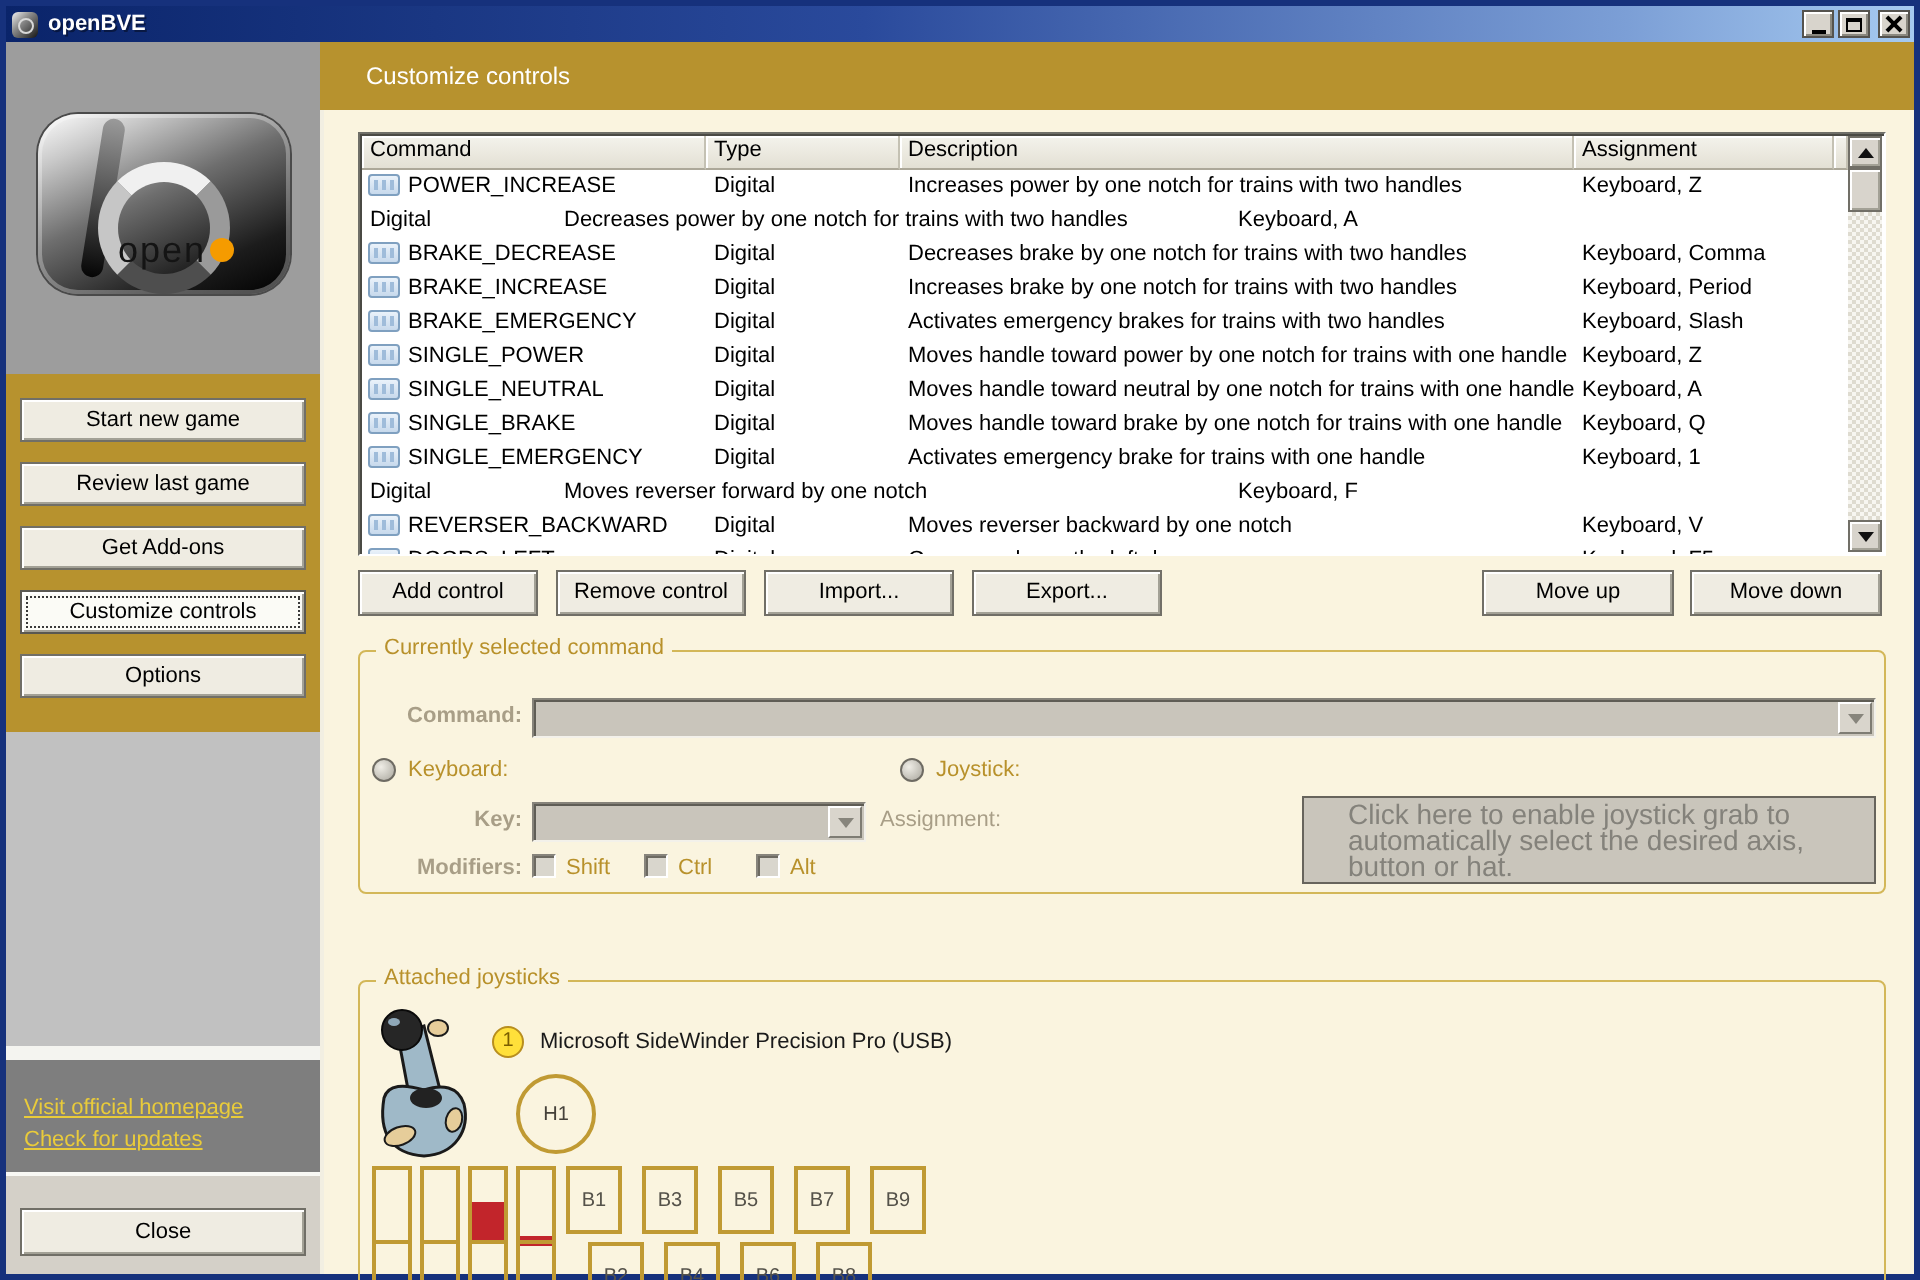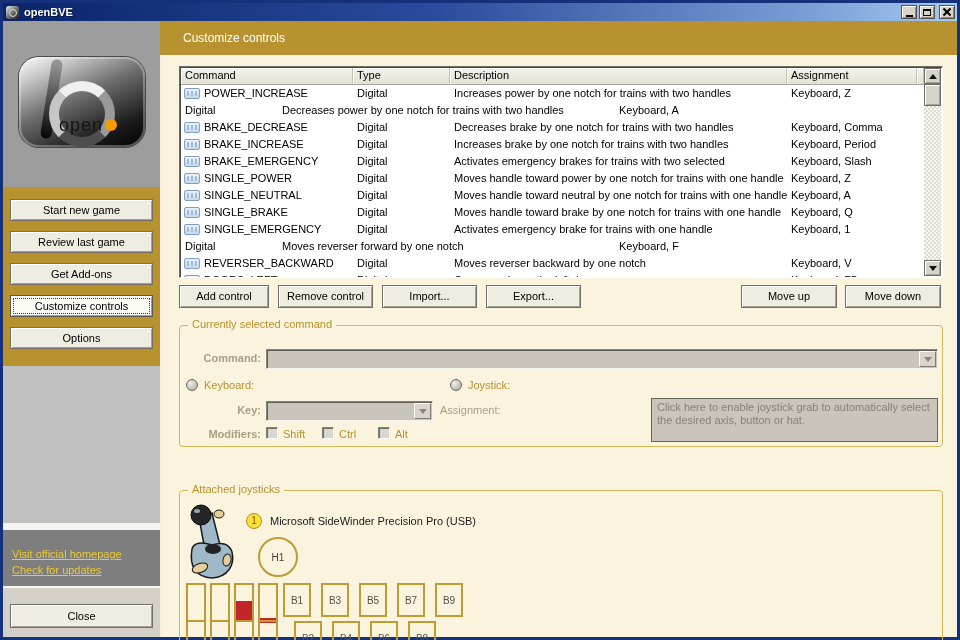--- a/index.html
+++ b/index.html
@@ -133,21 +133,21 @@
   .combo-arrow { position:absolute; right:1px; top:1px; bottom:1px; width:17px; background:#D9D5CC;
     border:1px solid; border-color:#FFF #7E7C73 #7E7C73 #FFF;
     display:flex; align-items:center; justify-content:center; }
   .combo-arrow i { width:0; height:0; border-left:4px solid transparent; border-right:4px solid transparent;
     border-top:5px solid #87857C; }
   .radio { position:absolute; width:12px; height:12px; border-radius:50%;
     background:radial-gradient(circle at 35% 35%, #EFEDE6, #A9A69D); border:1px solid #6E6B63; }
   .chk { position:absolute; width:12px; height:12px; background:#D9D6CD; border:1px solid;
     border-color:#87847C #FFF #FFF #87847C; box-shadow:inset 1px 1px 0 #6D6A62; }
   .grabbox { position:absolute; left:471px; right:4px; top:72px; height:44px; background:#C9C5BB;
-    border:1px solid #67645C; color:#84827B; font-size:11px; line-height:13px; padding:2px 5px; }
+    border:1px solid #67645C; color:#84827B; font-size:14px; line-height:13px; padding:2px 22px; }
 
   
   .badge { position:absolute; left:66px; top:22px; width:16px; height:16px; border-radius:50%;
     background:#FFE03A; border:1px solid #B88E1E; color:#7A5E00; font-size:10px;
     text-align:center; line-height:14px; }
   .dev-name { position:absolute; left:90px; top:24px; font-size:11px; color:#1A1A1A; }
   .hat { position:absolute; left:78px; top:46px; width:40px; height:40px; border-radius:50%;
     border:2px solid #C09A33; color:#45413A; font-size:10px; display:flex; align-items:center;
     justify-content:center; }
   .axis { position:absolute; top:92px; width:20px; height:75px; border:2px solid #C09A33; }
@@ -243,21 +243,21 @@
   <div class="trow">
     <span class="c-cmd"><span class="kbd-icon"></span><span class="cmd-text">BRAKE_INCREASE</span></span>
     <span class="c-type">Digital</span>
     <span class="c-desc">Increases brake by one notch for trains with two handles</span>
     <span class="c-assign">Keyboard, Period</span>
   </div>
 
   <div class="trow">
     <span class="c-cmd"><span class="kbd-icon"></span><span class="cmd-text">BRAKE_EMERGENCY</span></span>
     <span class="c-type">Digital</span>
-    <span class="c-desc">Activates emergency brakes for trains with two selected</span>
+    <span class="c-desc">Activates emergency brakes for trains with two handles</span>
     <span class="c-assign">Keyboard, Slash</span>
   </div>
 
   <div class="trow">
     <span class="c-cmd"><span class="kbd-icon"></span><span class="cmd-text">SINGLE_POWER</span></span>
     <span class="c-type">Digital</span>
     <span class="c-desc">Moves handle toward power by one notch for trains with one handle</span>
     <span class="c-assign">Keyboard, Z</span>
   </div>
 

